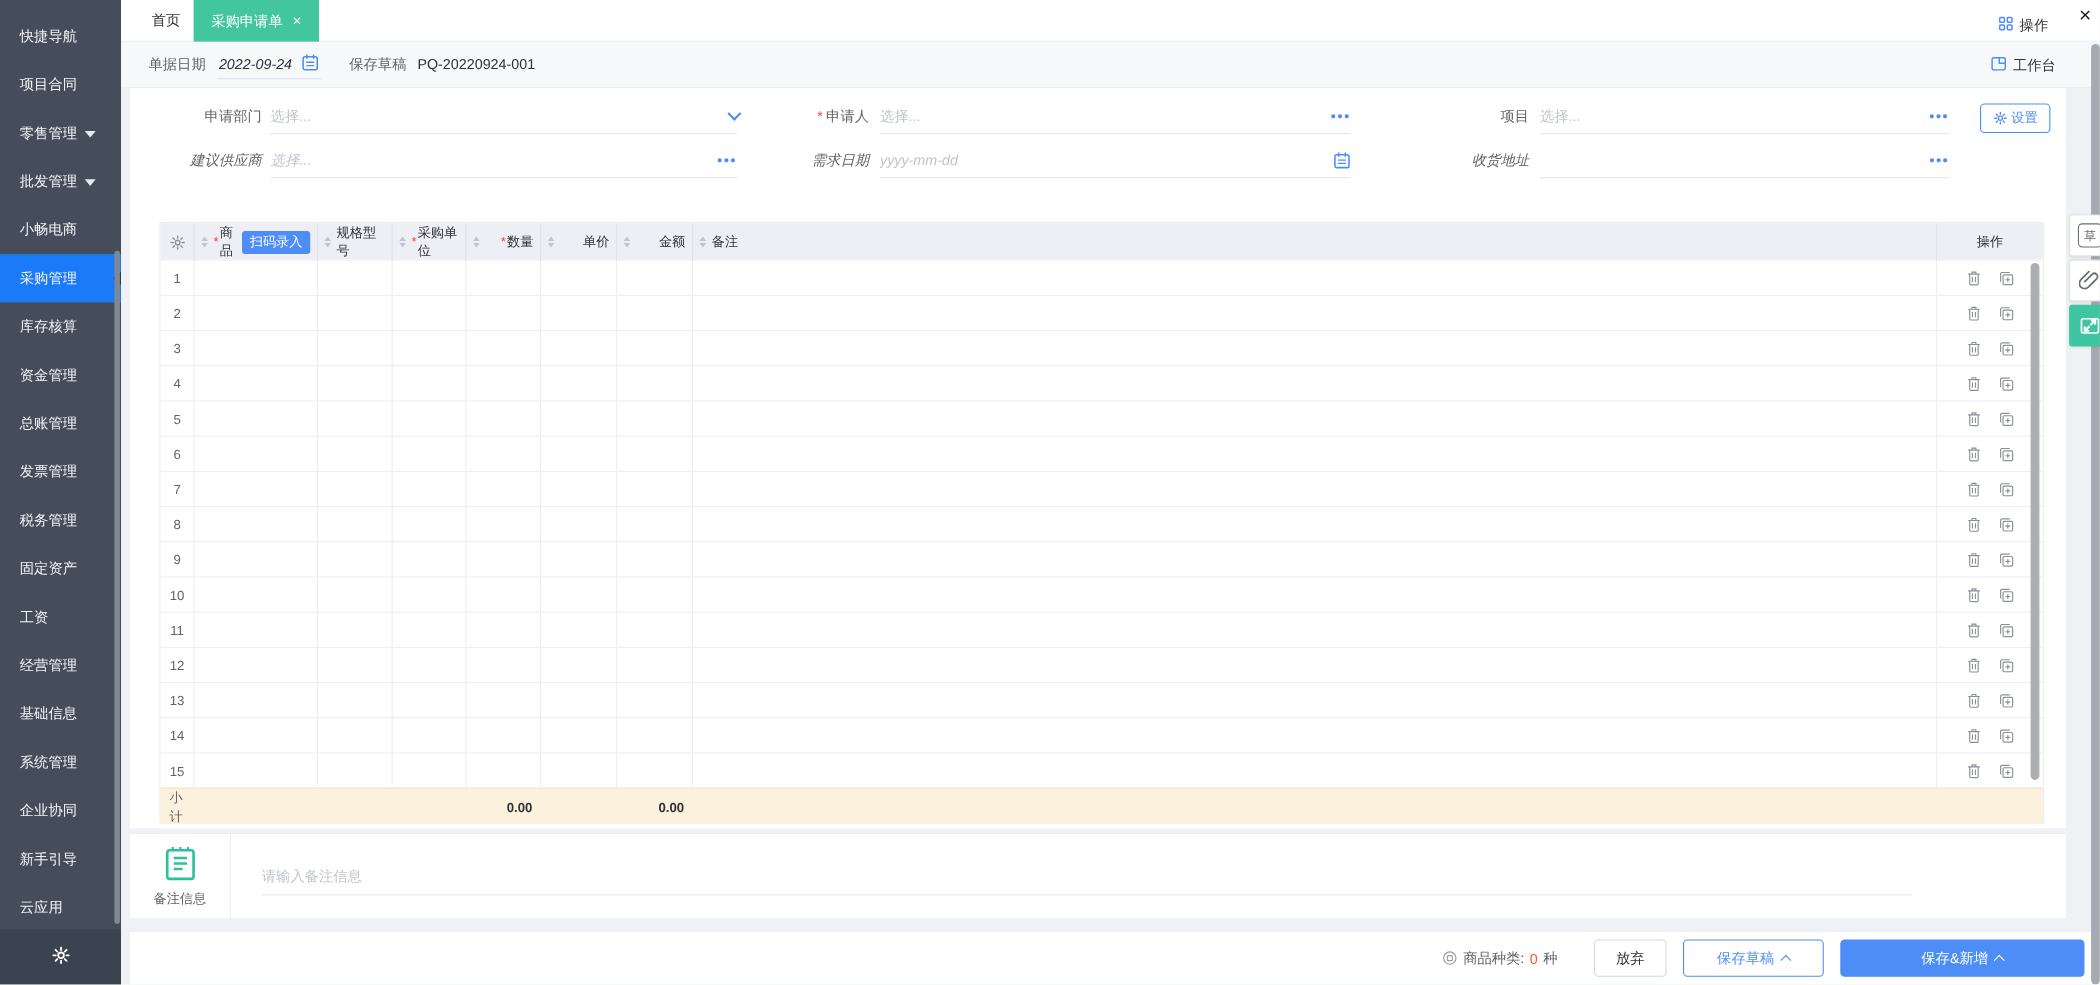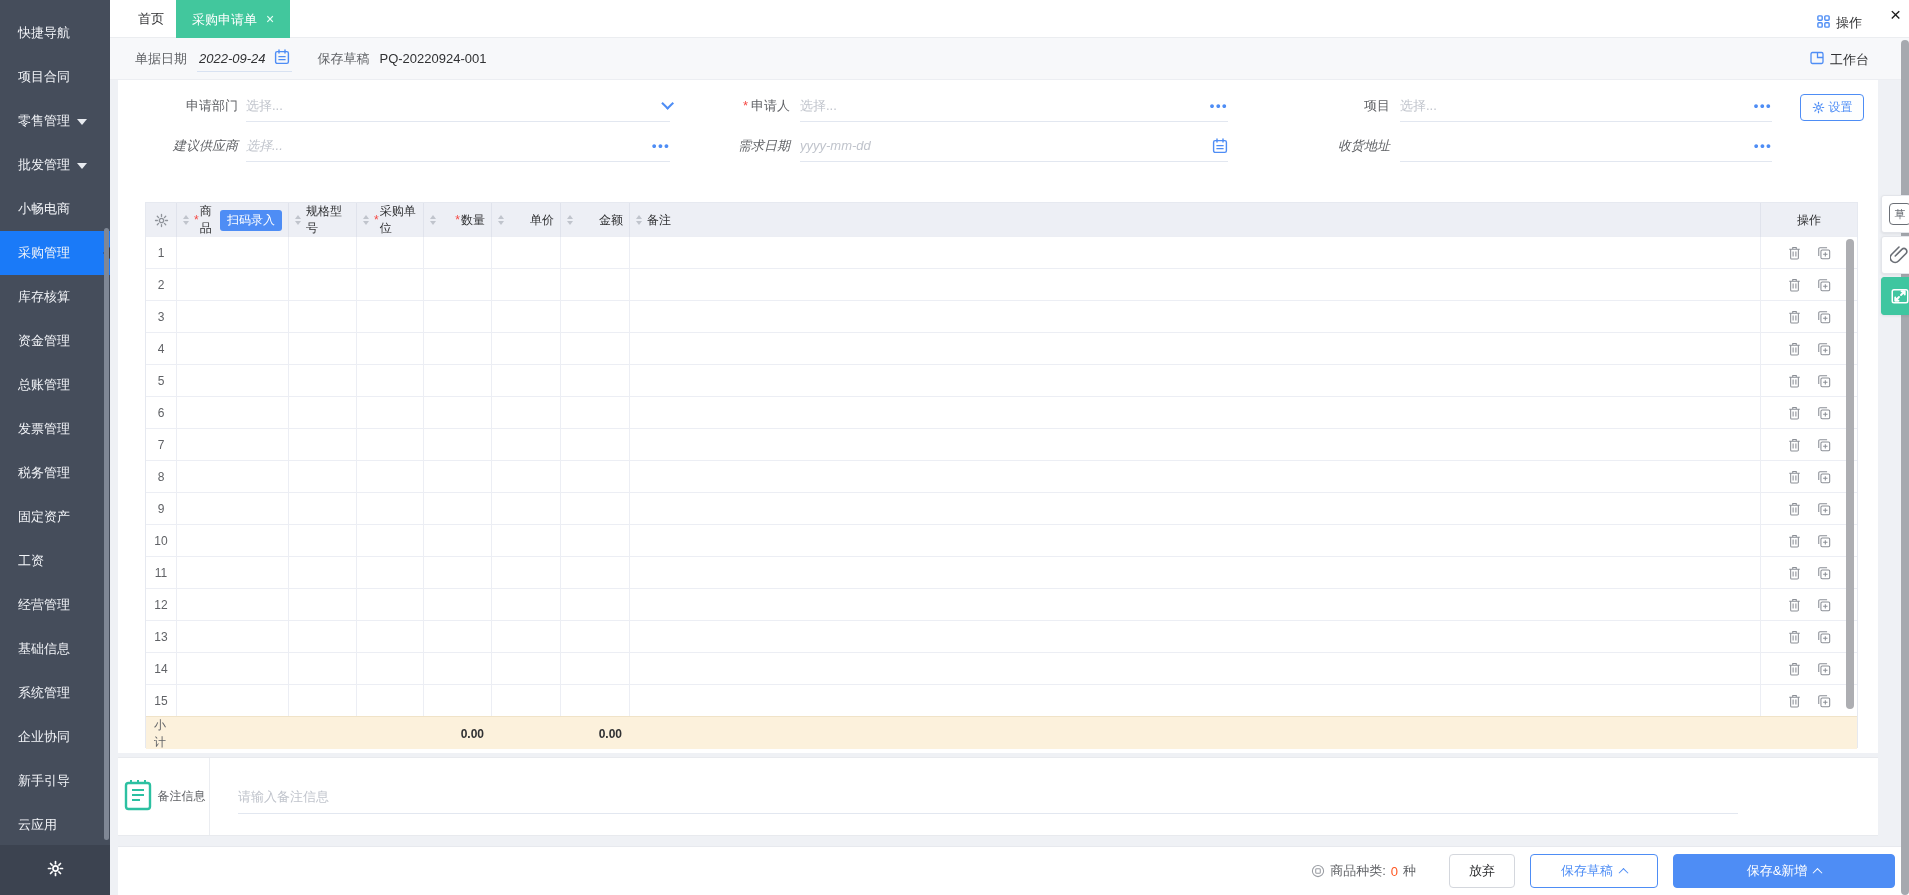--- a/index.html
+++ b/index.html
@@ -82,21 +82,21 @@
   .cell.ops { justify-content:center; gap:16px; }
   .icon-btn { display:flex; align-items:center; cursor:pointer; }
   .subtotal { height:33px; background:#fcf1dc; }
   .subtotal .cell { border-top:1px solid #f0e3c8; display:flex; align-items:center; padding:0 8px; font-size:12px; color:#303133; }
   .subtotal .cell.lab { color:#606266; }
   .subtotal .cell.num { justify-content:flex-end; font-weight:bold; }
   .table-scrollbar { position:absolute; right:3px; top:36px; width:8px; height:470px; background:#adaeb2; border-radius:4px; }
 
   
   .card-remark { left:8px; top:757px; width:1760px; height:79px; border-top:1px solid #e8eaee; border-bottom:1px solid #e8eaee; display:flex; }
-  .remark-left { width:92px; border-right:1px solid #ebedf1; display:flex; flex-direction:row; align-items:center; justify-content:center; gap:4px; flex:none; }
+  .remark-left { width:92px; border-right:1px solid #ebedf1; display:flex; flex-direction:column; align-items:center; justify-content:center; gap:4px; flex:none; }
   .remark-left .rlab { font-size:12px; color:#606266; }
   .remark-body { flex:1; display:flex; align-items:center; padding-left:28px; }
   .remark-input { width:1500px; border-bottom:1px solid #e2e7f0; height:34px; display:flex; align-items:center; }
   .remark-input input { width:100%; border:none; outline:none; font:inherit; color:#303133; background:transparent; }
   .remark-input input::placeholder { color:#c0c4cc; }
 
   
   .footer { position:absolute; left:8px; top:846px; width:1791px; height:49px; background:#fff; border-top:1px solid #e7e9ee; display:flex; align-items:center; justify-content:flex-end; gap:15px; padding-right:14px; }
   .sum { display:flex; align-items:center; gap:5px; color:#606266; margin-right:18px; }
   .sum .v { color:#ff5722; }

